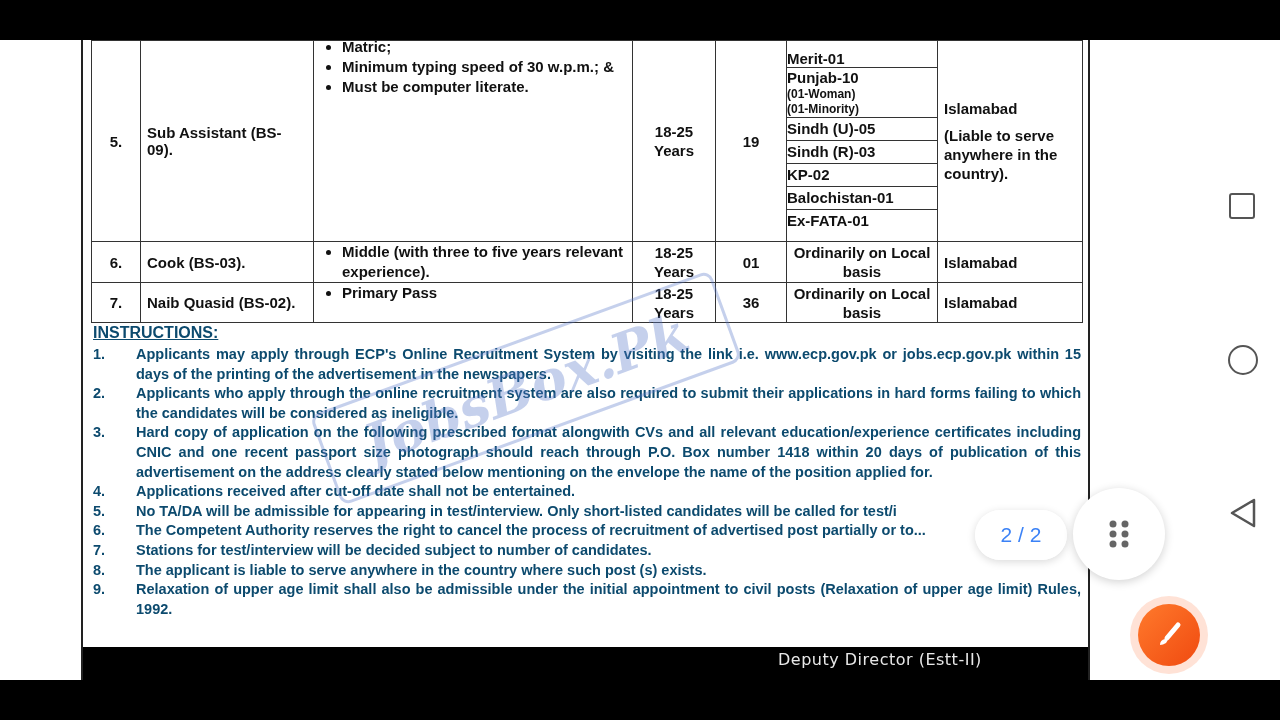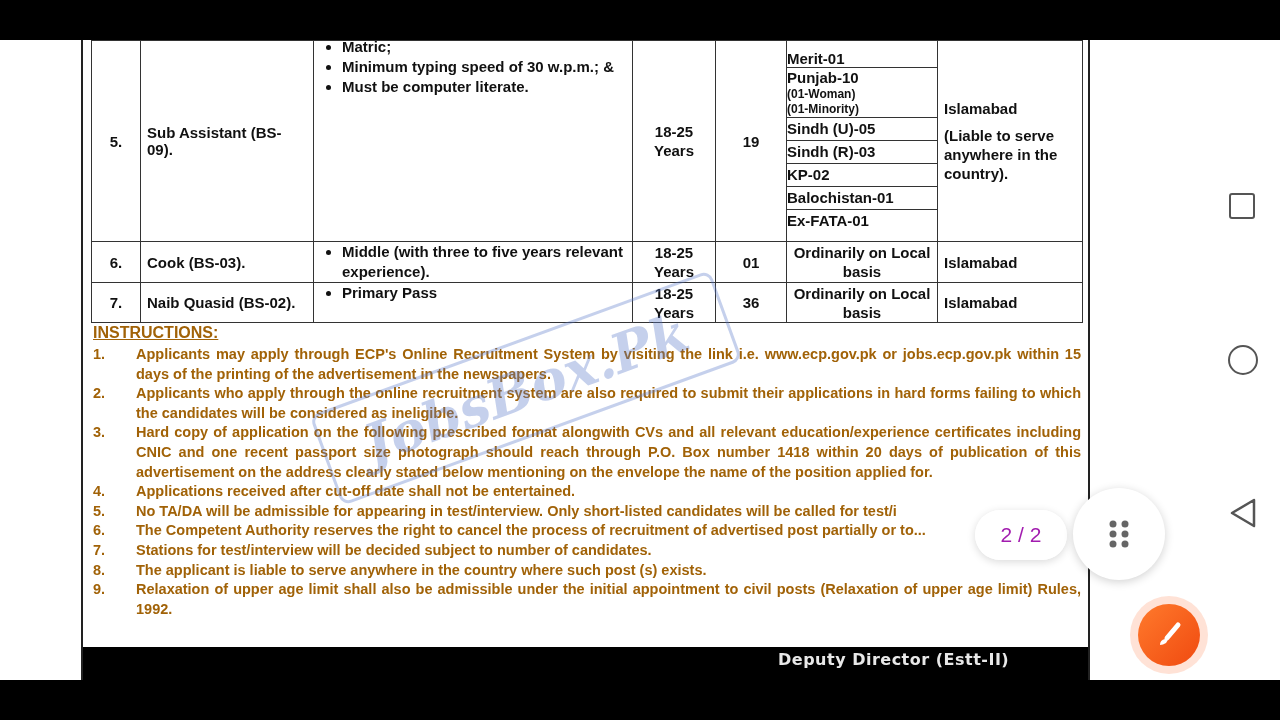--- a/index.html
+++ b/index.html
@@ -25,47 +25,47 @@
   .c-age { width:70px; text-align:center; line-height:19px; }
   .c-num { width:58px; text-align:center; }
   .c-quota { width:150px; padding:0 !important; }
   .c-station { text-align:left; line-height:19px; }
   .qual-list { margin:0; padding:0 0 0 22px; list-style:disc; line-height:20px; }
   .quota-cell { border-bottom:1.5px solid #333; text-align:left; font-size:15px; line-height:22px; }
   .quota-cell:last-child { border-bottom:none; }
   .quota-sub { font-size:12px; line-height:15px; display:block; }
   .instructions {
     position:absolute; left:10px; top:284px; width:988px;
-    font-weight:bold; font-size:14.5px; color:#a16207;
+    font-weight:bold; font-size:14.5px; color:#0c4a6e;
   }
   .instr-title { text-decoration:underline; font-size:16px; margin-bottom:3px; }
   .instr-item { display:flex; line-height:19.6px; text-align:justify; }
   .instr-num { width:25px; flex:none; }
   .instr-text { flex:1;margin-left:18px; }
   .footer-black {
     position:absolute; left:0; top:607px; width:1009px; height:40px; background:#000;
   }
   .footer-sig {
     position:absolute; left:695px; top:610px; color:#e8e8e8; font-family:"DejaVu Sans", sans-serif;
-    font-size:16px; letter-spacing:0.5px;font-weight:bold;
+    font-size:16px; letter-spacing:0.5px;
   }
   .watermark {
     position:absolute; left:230px; top:300px; width:420px; height:90px;
     border:3px solid rgba(90,120,200,0.35); border-radius:10px;
     transform:rotate(-20deg); color:rgba(90,120,200,0.35);
     font-size:54px; font-weight:bold; font-family:"DejaVu Serif", serif; font-style:italic;
     display:flex; align-items:center; justify-content:center; pointer-events:none;
   }
   .nav-square { position:absolute; left:1229px; top:193px; width:26px; height:26px; border:2.5px solid #555; border-radius:3px; box-sizing:border-box; }
   .nav-circle { position:absolute; left:1228px; top:345px; width:30px; height:30px; border:2.5px solid #555; border-radius:50%; box-sizing:border-box; }
   .nav-back { position:absolute; left:1229px; top:497px; }
   .page-pill {
     position:absolute; left:975px; top:510px; width:92px; height:50px; border-radius:25px;
     background:rgba(255,255,255,0.95); box-shadow:0 2px 8px rgba(0,0,0,0.15);
-    display:flex; align-items:center; justify-content:center; font-size:21px; color:#a21caf;
+    display:flex; align-items:center; justify-content:center; font-size:21px; color:#3b82f6;
   }
   .grid-btn {
     position:absolute; left:1073px; top:488px; width:92px; height:92px; border-radius:50%;
     background:#fff; box-shadow:0 2px 10px rgba(0,0,0,0.18);
     display:flex; align-items:center; justify-content:center;
   }
   .fab-ring {
     position:absolute; left:1130px; top:596px; width:78px; height:78px; border-radius:50%;
     background:rgba(255,140,90,0.25); display:flex; align-items:center; justify-content:center;
   }

